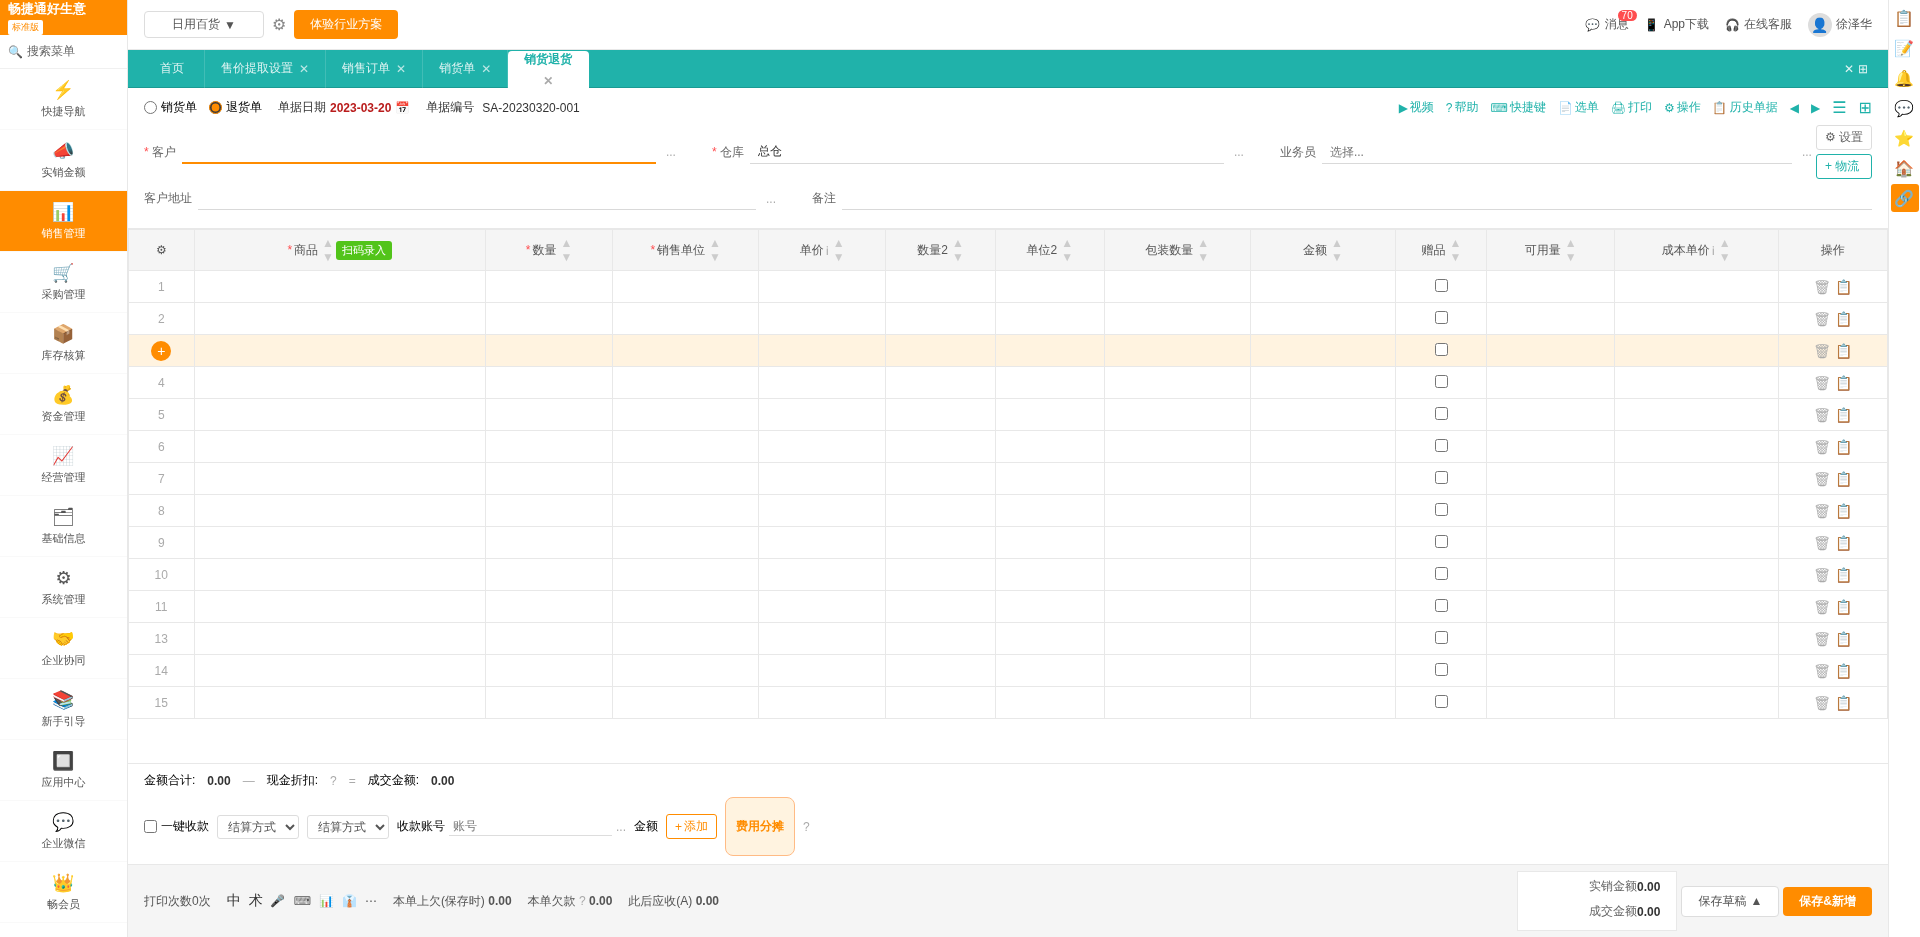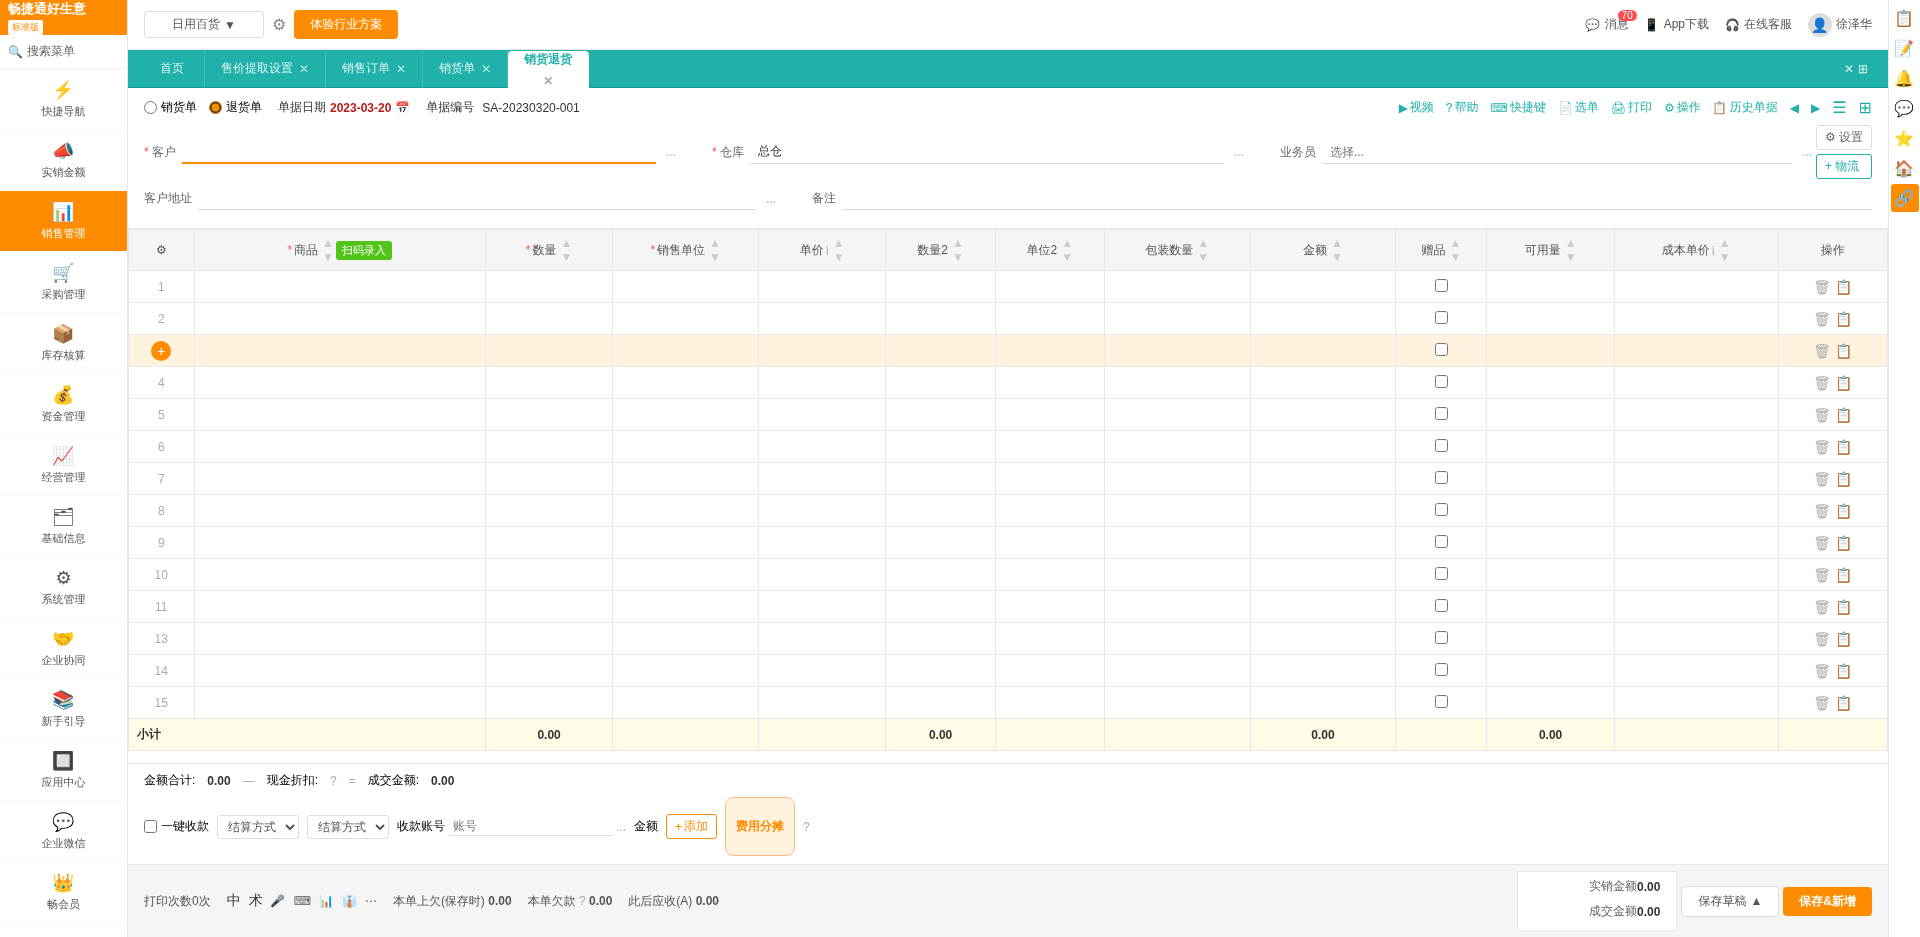--- a/index.html
+++ b/index.html
@@ -637,34 +637,20 @@
               <td></td>
               <td></td>
               <td></td>
               <td></td>
               <td></td>
               <td><input type="checkbox" style=""></td>
               <td></td>
               <td></td>
               <td><button class="action-btn" title="删除">🗑</button><button class="action-btn" title="复制">📋</button></td>
             </tr>
-            <tr class="subtotal-row">
-    <td colspan="2" style="text-align:left;padding-left:8px;">小计</td>
-    <td>0.00</td>
-    <td></td>
-    <td></td>
-    <td>0.00</td>
-    <td></td>
-    <td></td>
-    <td>0.00</td>
-    <td></td>
-    <td>0.00</td>
-    <td></td>
-    <td></td>
-  </tr>
           </tbody>
       </table>
     </div>
 
     <div class="bottom-area">
       <div class="bottom-calc">
         <span>金额合计:</span>
         <span style="color:#333;font-weight:bold;">0.00</span>
         <span class="dash">—</span>
         <span>现金折扣:</span>

